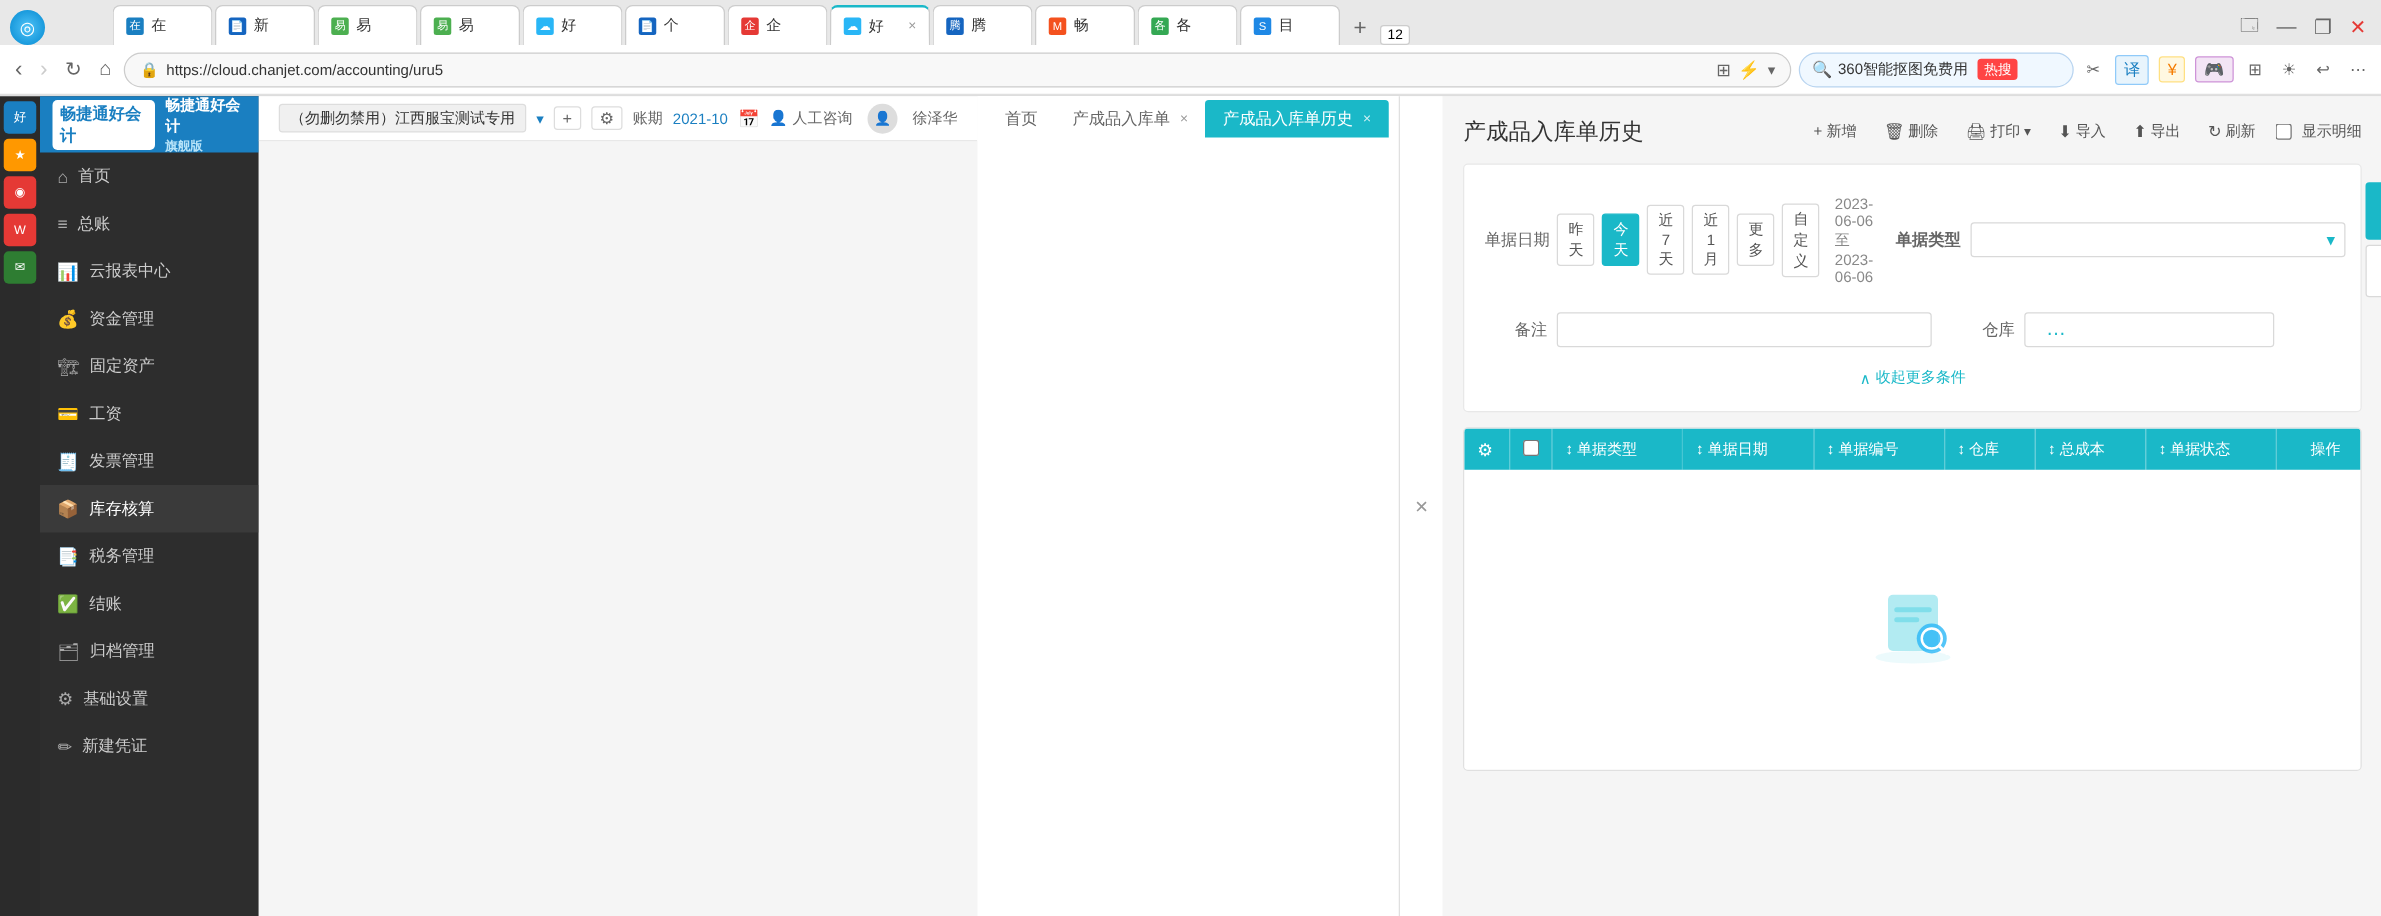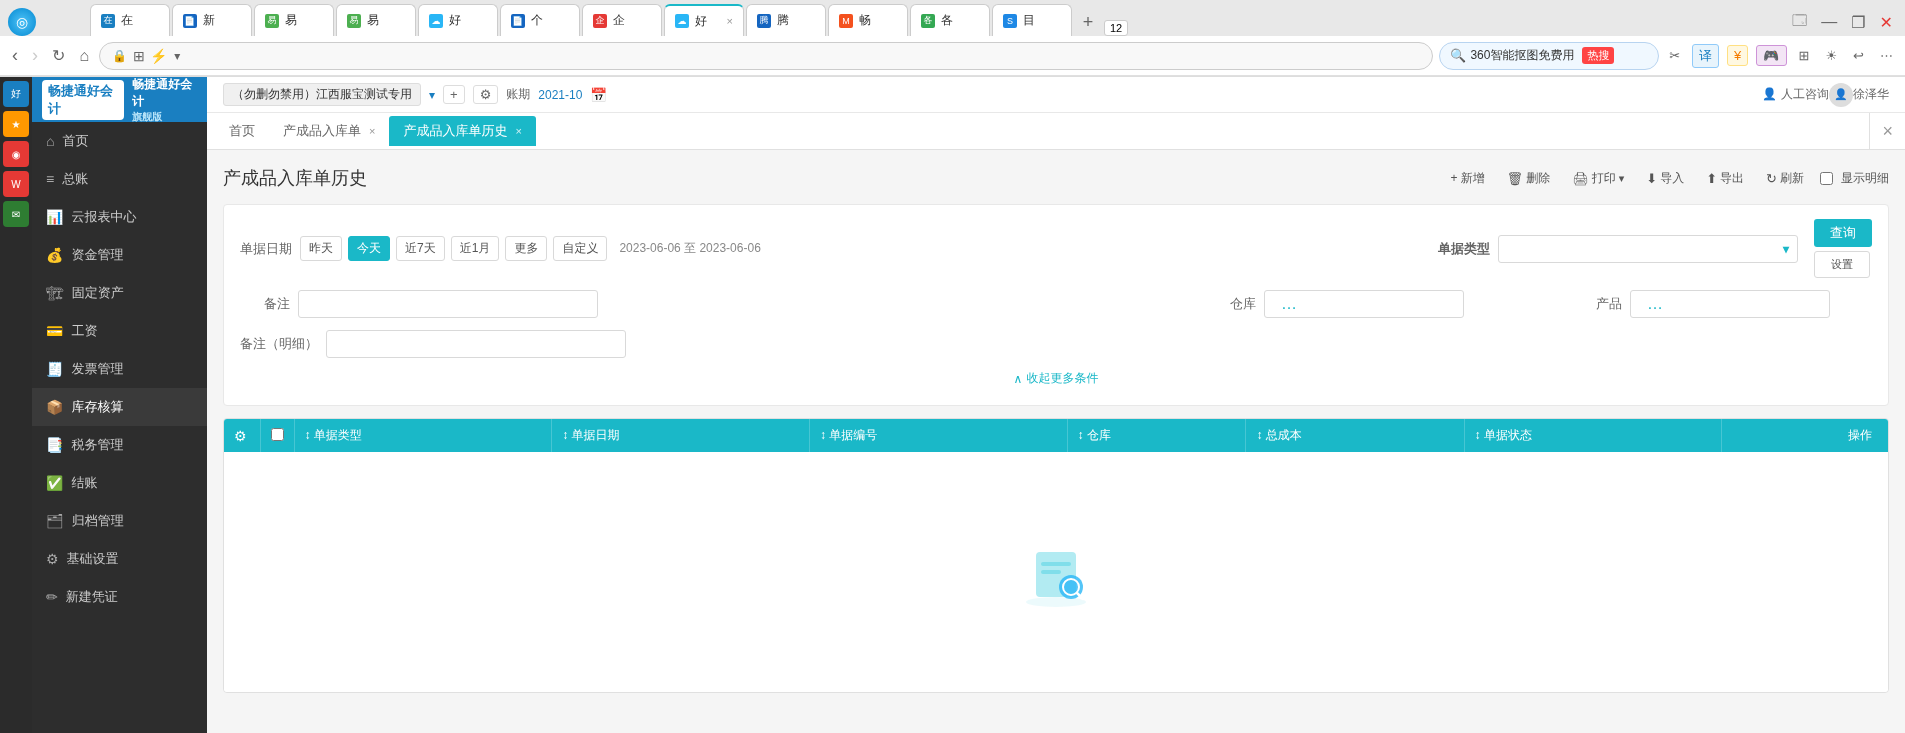--- a/index.html
+++ b/index.html
@@ -32,28 +32,28 @@
 
     
     .left-nav { width: 175px; background: #2d2d2d; color: #ccc; display: flex; flex-direction: column; }
     .nav-header { background: #1a7fc1; padding: 8px 10px; display: flex; align-items: center; gap: 8px; height: 45px; }
     .nav-items { flex: 1; overflow-y: auto; }
     .nav-item { display: flex; align-items: center; padding: 10px 14px; cursor: pointer; gap: 8px; color: #ccc; font-size: 13px; }
     .nav-item.active { background: #3a3a3a; color: #fff; }
     .nav-item-icon { font-size: 14px; color: #aaa; }
 
     
-    .main-content { flex: 1; background: #f5f5f5; display: flex; flex-direction: column; overflow: hidden; }
+    .main-content { flex: 1; background: #f5f5f5; display: flex; flex-direction: row; overflow: hidden; }
 
     
     .account-bar { background: #fff; padding: 4px 16px; display: flex; align-items: center; gap: 8px; border-bottom: 1px solid #e8e8e8; height: 36px; font-size: 12px; }
     .account-name { color: #333; background: #f0f0f0; padding: 2px 8px; border-radius: 3px; border: 1px solid #ddd; }
     .period-label { color: #666; }
     .period-value { color: #1a7fc1; }
-    .user-actions { margin-left: auto; display: flex; align-items: center; color: #666; }
+    .user-actions { margin-left: auto; display: flex; align-items: center; gap: 12px; color: #666; }
 
     
     .page-tabs { background: #fff; display: flex; align-items: center; border-bottom: 1px solid #e0e0e0; height: 36px; padding: 0 8px; }
     .page-tab { padding: 6px 14px; font-size: 13px; color: #666; cursor: pointer; border-radius: 3px 3px 0 0; position: relative; display: flex; align-items: center; gap: 4px; }
     .page-tab.active { background: #1ab8c8; color: #fff; }
 
     
     .page-body { flex: 1; padding: 16px; overflow-y: auto; }
     .page-title { font-size: 18px; color: #333; font-weight: normal; margin-bottom: 16px; }
 
@@ -161,20 +161,21 @@
     </div>
   </div>
 
   <div class="browser-toolbar">
     <button class="nav-btn" style="font-size:18px;">‹</button>
     <button class="nav-btn" style="font-size:18px;color:#ccc;">›</button>
     <button class="nav-btn" style="font-size:16px;">↻</button>
     <button class="nav-btn" style="font-size:16px;">⌂</button>
     <div class="address-bar">
       <span style="font-size:12px;color:#4caf50;">🔒</span>
+      <span class="address-text">https://cloud.chanjet.com/accounting/uru5</span>
       <span style="font-size:14px;color:#666;">⊞</span>
       <span style="font-size:14px;color:#ff9800;">⚡</span>
       <span style="font-size:12px;color:#666;">▾</span>
     </div>
     <div class="search-bar">
       <span style="color:#1a7fc1;font-size:13px;">🔍</span>
       <span style="color:#333;font-size:12px;">360智能抠图免费用</span>
       <span style="background:#ff4444;color:#fff;font-size:11px;padding:1px 5px;border-radius:3px;margin-left:4px;">热搜</span>
     </div>
     <div class="browser-actions">
@@ -375,26 +376,20 @@
           </div>
           <div class="search-field" style="flex:0 0 300px;">
             <span class="search-label">产品</span>
             <div class="dropdown-field" style="width:200px;">
               <span style="font-size:12px;color:#999;"></span>
               <span class="ellipsis-btn">…</span>
             </div>
           </div>
         </div>
 
-        <div class="search-row" style="margin-bottom:0;">
-          <div class="search-field">
-            <span class="search-label">备注（明细）</span>
-            <input class="search-input" type="text" style="width: 300px;">
-          </div>
-        </div>
 
         <div style="display:flex;justify-content:center;margin-top:8px;">
           <div class="collapse-btn">
             <span>∧</span>
             <span>收起更多条件</span>
           </div>
         </div>
       </div>
 
       <div style="background:#fff;border-radius:4px;overflow:hidden;border:1px solid #e0e0e0;">

